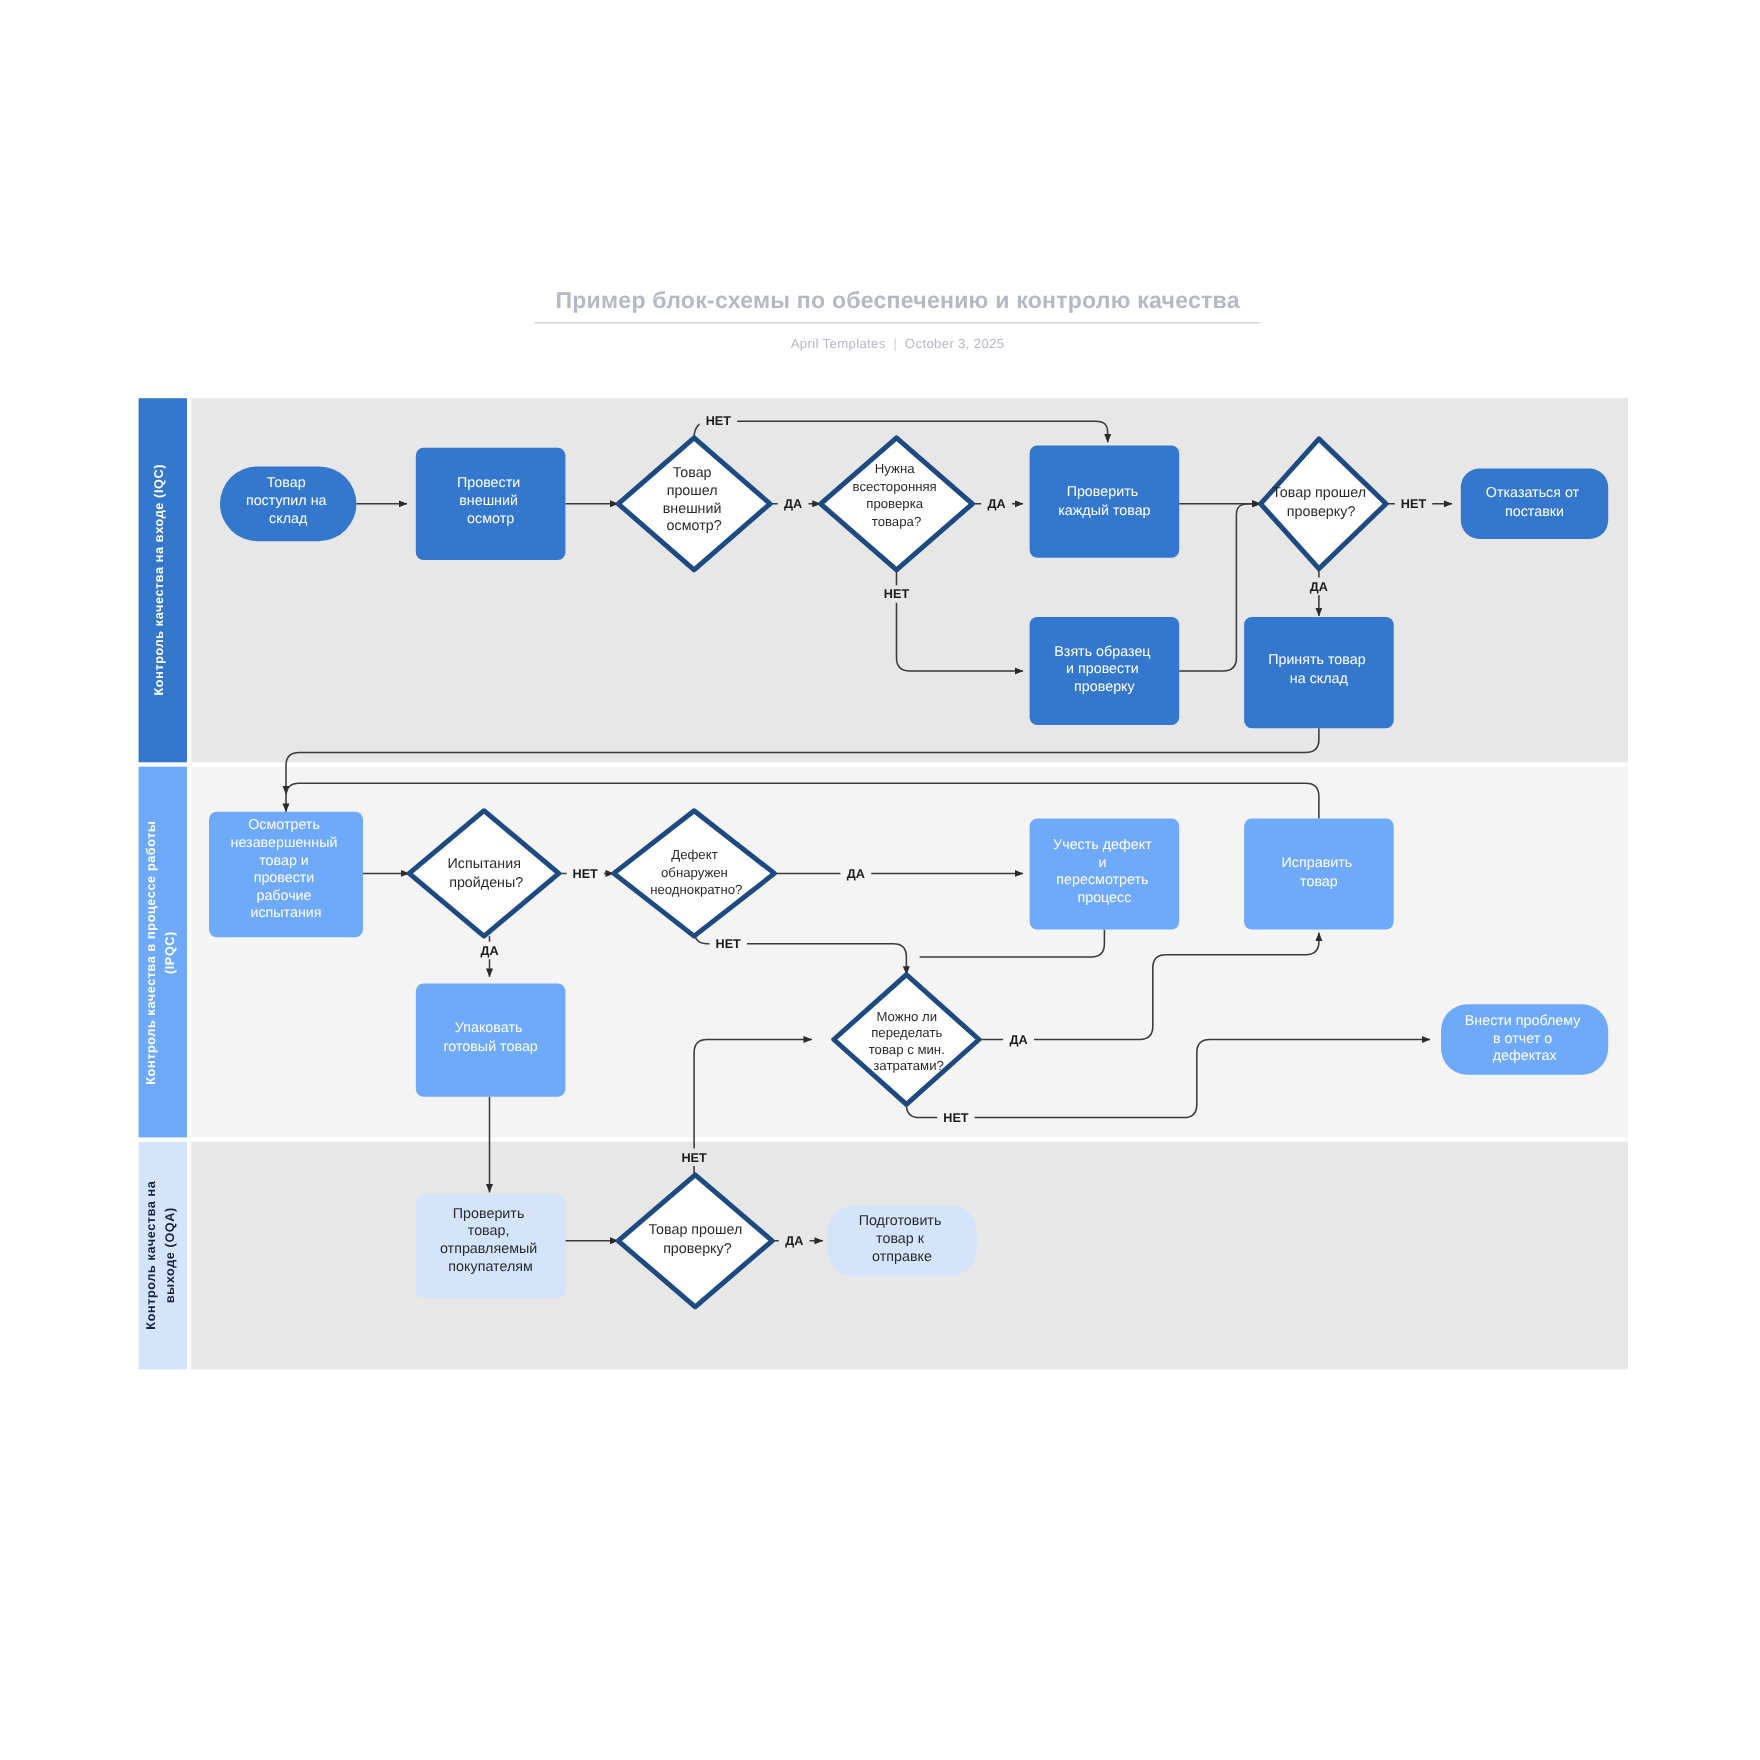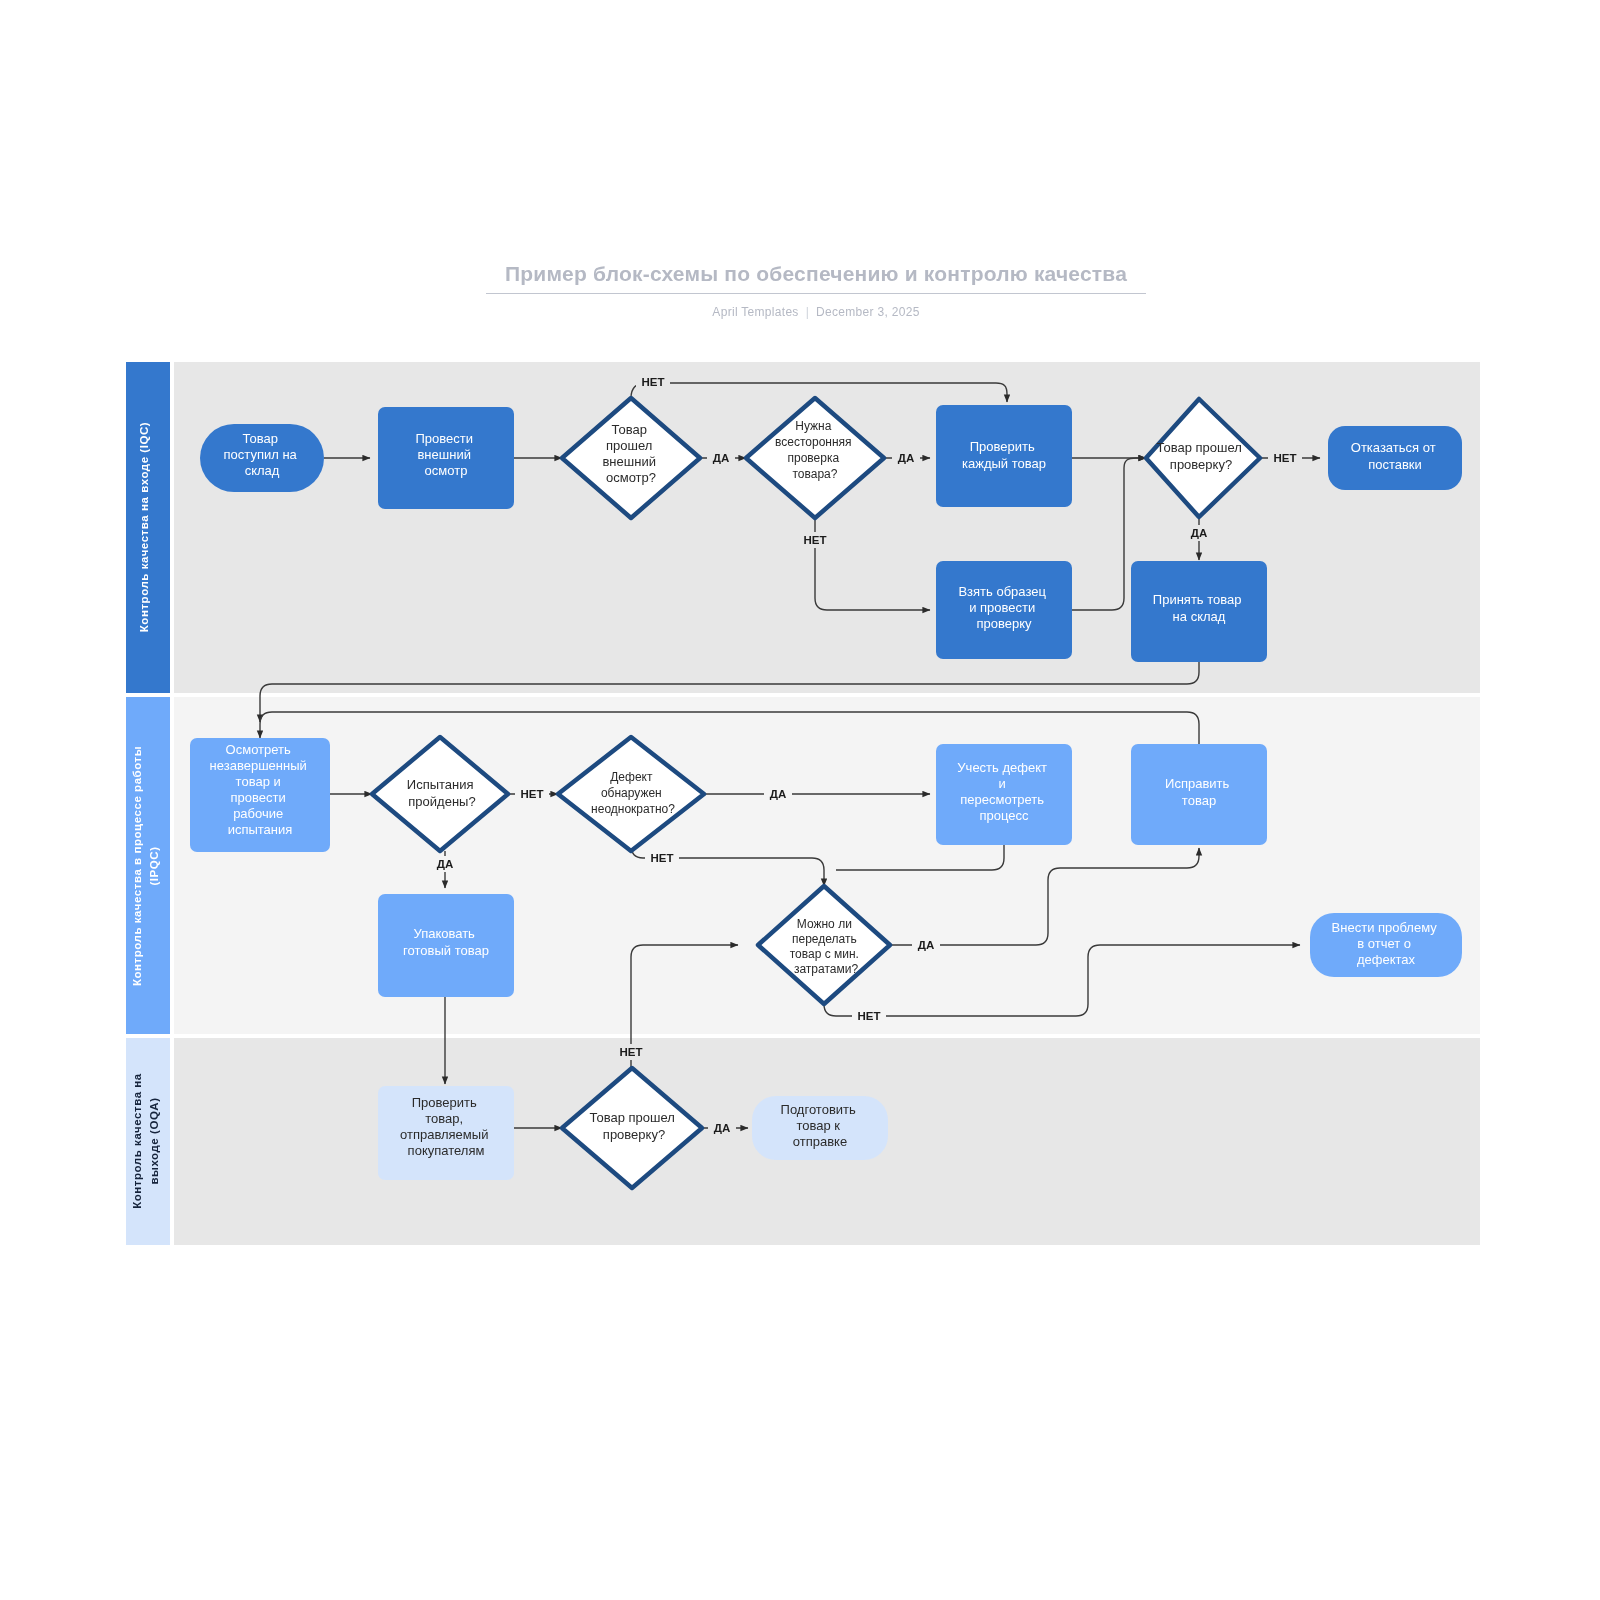--- a/index.html
+++ b/index.html
@@ -38,21 +38,21 @@
 </style>
 </head>
 <body>
 
 <div id="page">
 
   <div class="hdr">
     <div class="hdr-title">Пример блок-схемы по обеспечению и контролю качества</div>
     <div class="hdr-rule"></div>
     <div class="hdr-sub">
-      <span>April Templates</span><span class="sep">|</span><span>December 3, 2025</span>
+      <span>April Templates</span><span class="sep">|</span><span>October 3, 2025</span>
     </div>
   </div>
 
   <div id="diagram">
   <svg width="1600" height="1600" viewBox="0 0 1600 1600" xmlns="http://www.w3.org/2000/svg">
     <defs>
       <marker id="arw" markerWidth="9" markerHeight="9" refX="7.6" refY="3.2" orient="auto" markerUnits="userSpaceOnUse">
         <path d="M0,0 L8,3.2 L0,6.4 z" fill="#2b2b2b"></path>
       </marker>
     </defs>

